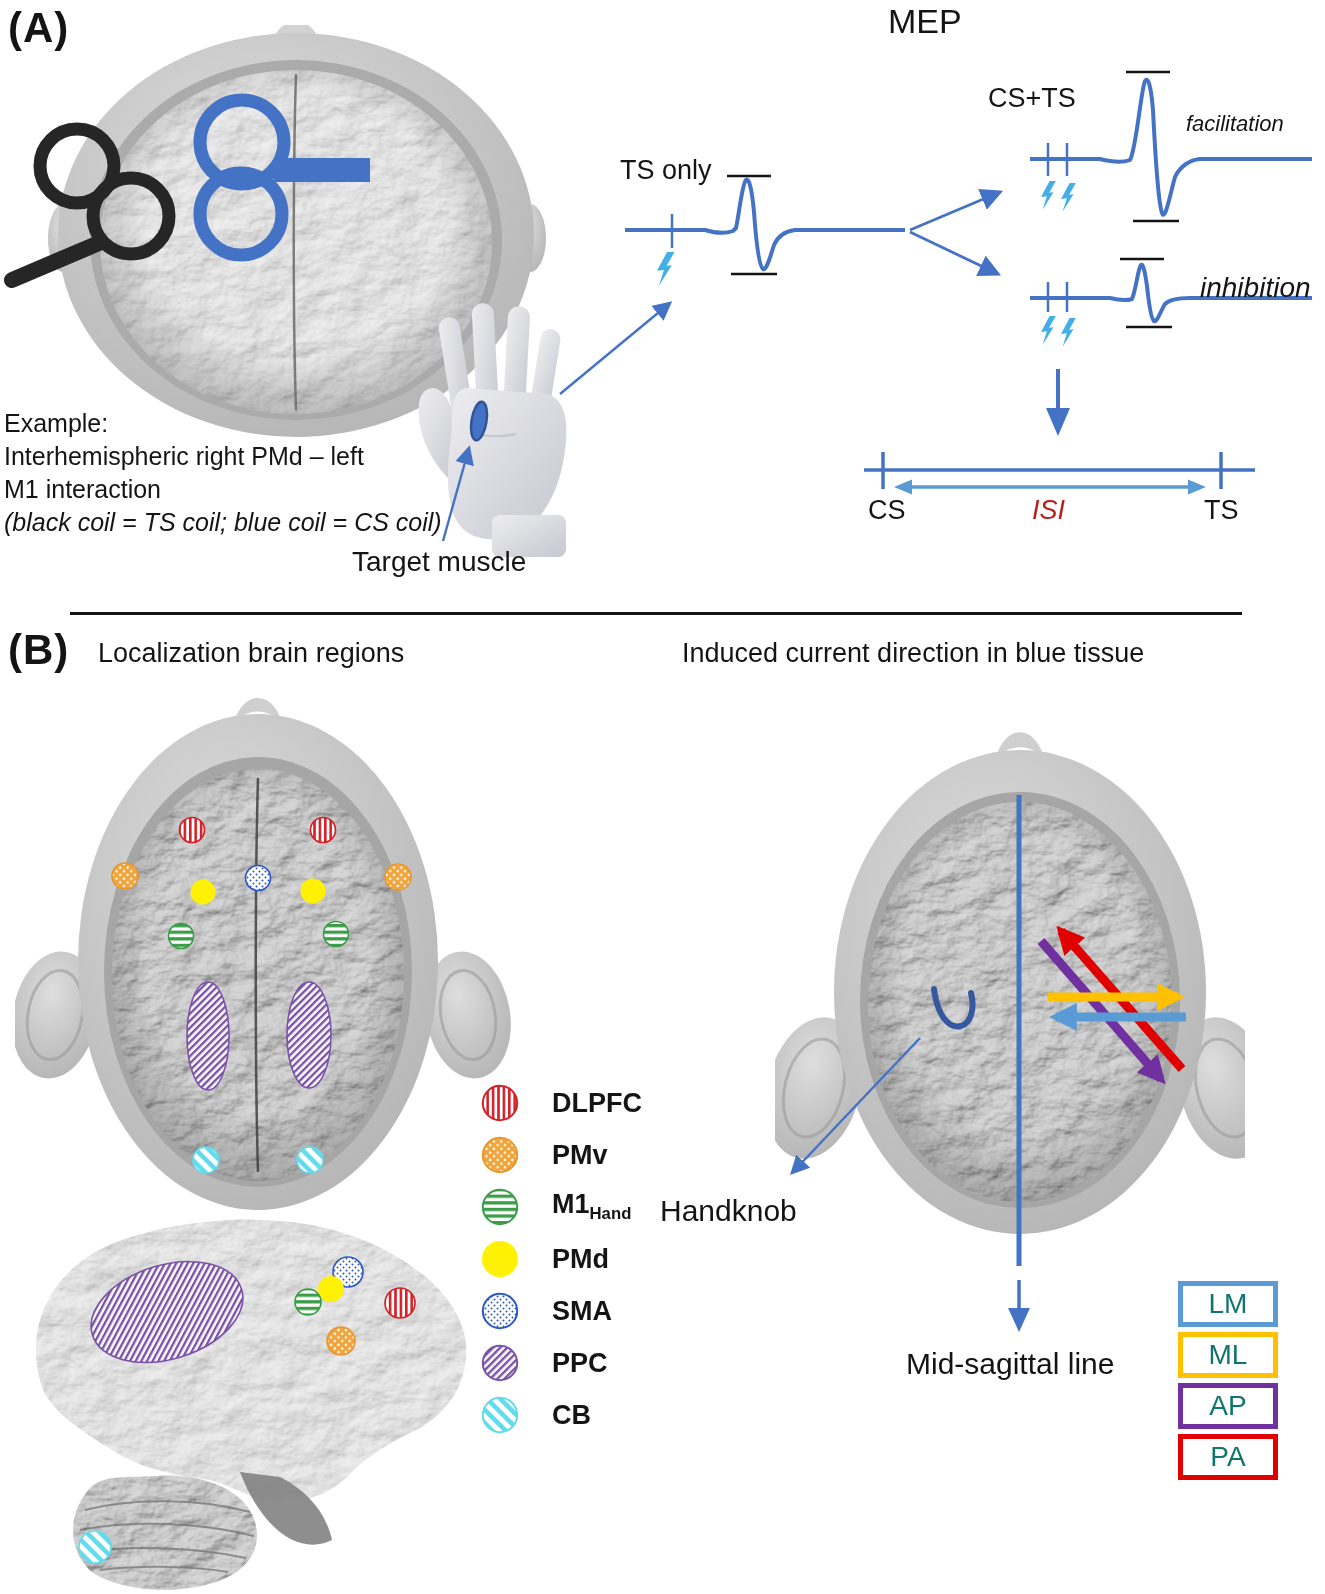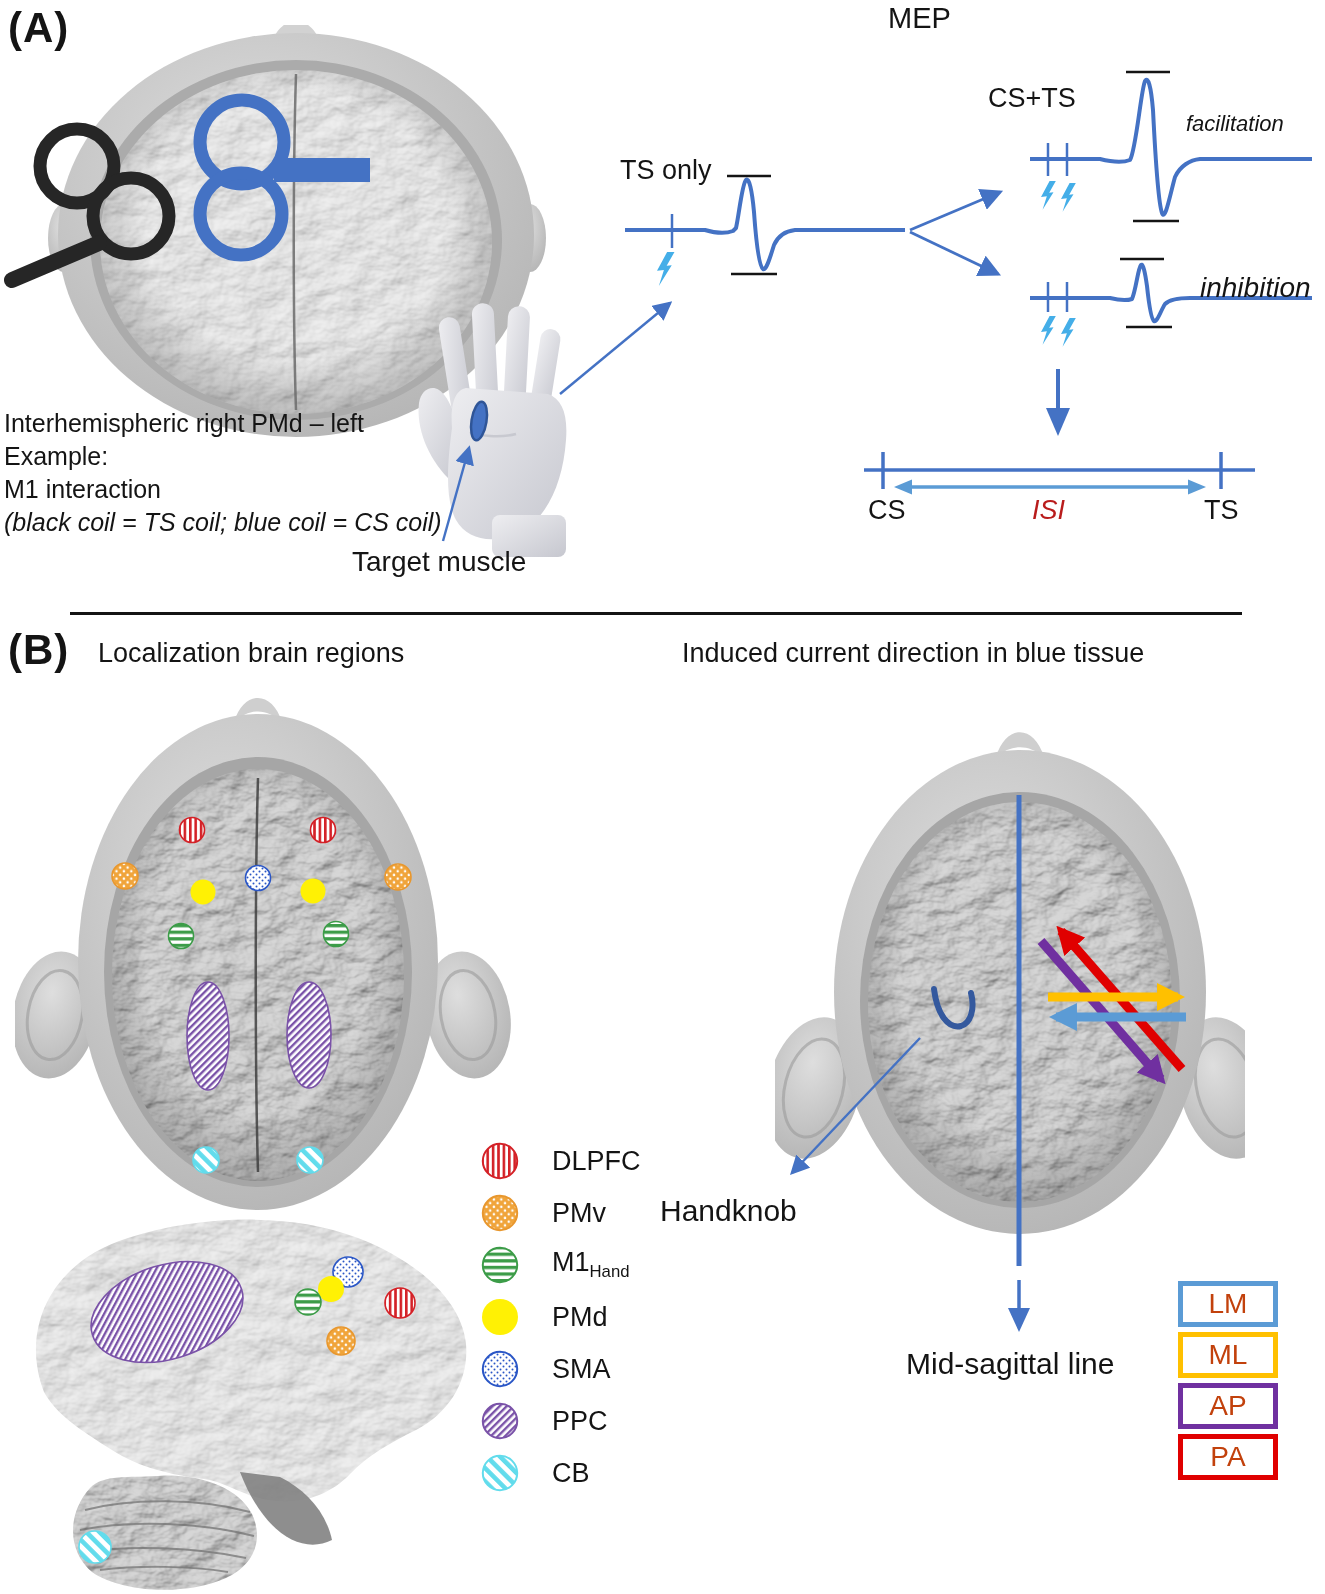--- a/index.html
+++ b/index.html
@@ -1,35 +1,35 @@
 <!DOCTYPE html>
 <html><head>
 <meta charset="utf-8">
 <style>
   html,body{margin:0;padding:0;background:#fff;}
   #page{position:relative;width:1325px;height:1594px;background:#ffffff;overflow:hidden;
         font-family:"Liberation Sans",sans-serif;color:#111;}
   svg.abs{position:absolute;pointer-events:none;}
   .txt{position:absolute;white-space:nowrap;color:#141414;}
   .panel-label{font-size:42px;font-weight:bold;letter-spacing:1px;}
-  .fig-title{font-size:29px;}
+  .fig-title{font-size:34px;}
   .sec-title{font-size:27px;}
   .trace-label{font-size:27px;}
   .italic{font-style:italic;}
   .blue{color:#b91c1c;}
   .example{font-size:25px;line-height:33px;white-space:nowrap;}
   .divider{position:absolute;left:70px;top:612px;width:1172px;height:3px;background:#141414;}
-  .legend{position:absolute;left:481px;top:1142px;}
+  .legend{position:absolute;left:481px;top:1084px;font-weight:bold;}
   .legend-row{display:flex;align-items:center;height:38px;margin-bottom:14px;}
   .legend-row svg{flex:0 0 auto;}
   .legend-label{margin-left:33px;font-size:27px;color:#141414;}
   .legend-label sub{font-size:0.62em;vertical-align:sub;}
   .dir-legend{position:absolute;left:1178px;top:1281px;}
   .dir-box{width:90px;height:36px;border:5px solid #000;display:flex;align-items:center;justify-content:center;
-           font-size:28px;color:#c2410c;margin-bottom:5px;background:#fff;}
+           font-size:28px;color:#0f766e;margin-bottom:5px;background:#fff;}
 </style>
 </head>
 <body>
 
 <div id="page">
 
   <svg width="0" height="0" style="position:absolute" aria-hidden="true">
     <defs>
       <radialGradient id="headGrad" cx="0.42" cy="0.33" r="0.8">
         <stop offset="0" stop-color="#dedede"></stop>
@@ -272,22 +272,22 @@
       <line x1="1182" y1="1069" x2="1061" y2="931" stroke="#E00000" stroke-width="9" marker-end="url(#ah-red)"></line>
       <line x1="1048" y1="997" x2="1178" y2="997" stroke="#FFC000" stroke-width="9" marker-end="url(#ah-yellow)"></line>
       <line x1="1186" y1="1017" x2="1056" y2="1017" stroke="#5B9BD5" stroke-width="9" marker-end="url(#ah-lblue)"></line>
     </g>
   </svg>
 
   <div class="txt panel-label" style="left:8px;top:4px">(A)</div>
   <div class="txt fig-title" style="left:888px;top:2px">MEP</div>
 
   <div class="txt example" style="left:4px;top:407px">
+    <div>Example:</div>
     <div>Interhemispheric right PMd –  left</div>
-    <div>Example:</div>
     <div>M1 interaction</div>
     <div class="italic">(black coil = TS coil; blue coil = CS coil)</div>
   </div>
 
   <div class="txt trace-label" style="left:620px;top:155px">TS only</div>
   <div class="txt trace-label" style="left:988px;top:83px">CS+TS</div>
   <div class="txt trace-label italic" style="left:1186px;top:111px;font-size:22px">facilitation</div>
   <div class="txt trace-label italic" style="left:1200px;top:272px;font-size:28px">inhibition</div>
   <div class="txt trace-label" style="left:868px;top:495px">CS</div>
   <div class="txt trace-label italic blue" style="left:1032px;top:495px">ISI</div>

